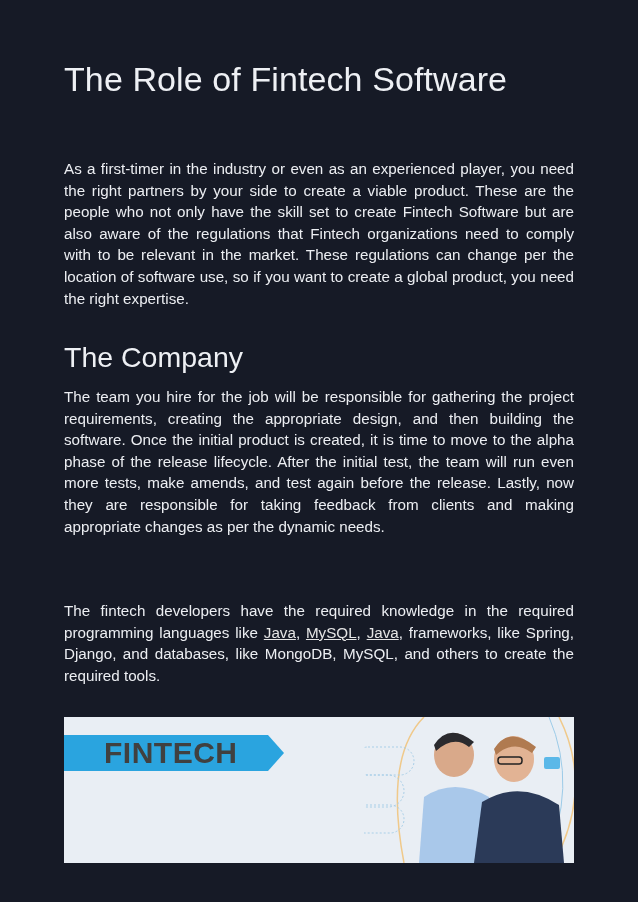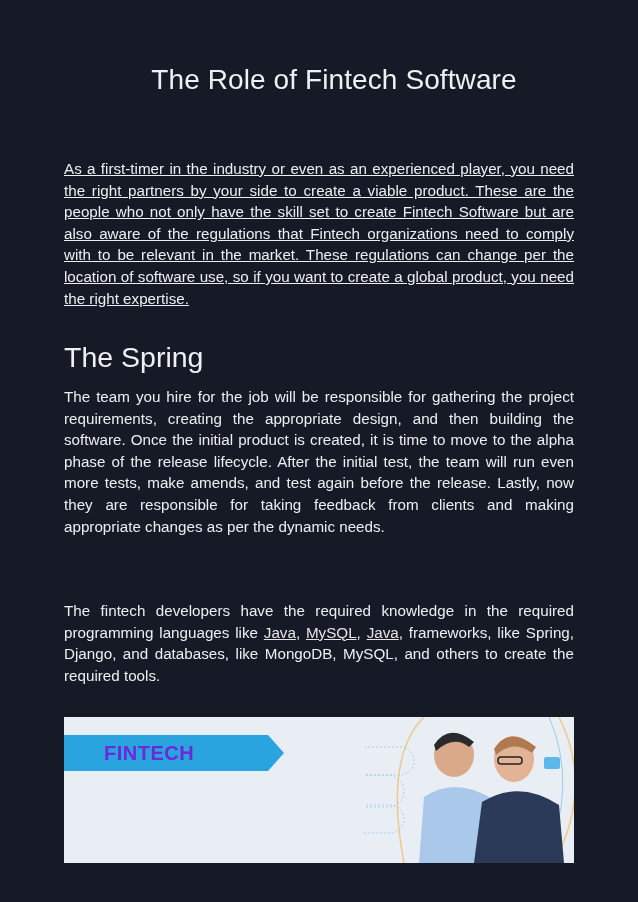--- a/index.html
+++ b/index.html
@@ -1,39 +1,39 @@
 <!DOCTYPE html>
 <html><head>
 <meta charset="utf-8">
 <style>
   html, body { margin:0; padding:0; }
   body { width:638px; height:902px; background:#161a26; overflow:hidden; position:relative; font-family:"Liberation Sans", sans-serif; color:#eef0f4; }
-  .h1 { position:absolute; left:64px; top:64px; width:540px; font-size:28px; line-height:31px; font-weight:400; letter-spacing:0.1px; margin:0;text-align:center; }
+  .h1 { position:absolute; left:64px; top:64px; width:540px; font-size:34px; line-height:31px; font-weight:400; letter-spacing:0.1px; margin:0; }
   .p { position:absolute; left:64px; width:510px; font-size:15.2px; line-height:21.6px; text-align:justify; margin:0; color:#eceef2; }
-  .p1 { top:158px;text-decoration:underline; }
+  .p1 { top:158px; }
   .h2 { position:absolute; left:64px; top:340px; font-size:28.5px; line-height:34px; font-weight:400; margin:0; }
   .p2 { top:386px; }
   .p3 { top:600px; }
   .p3 a { color:#e5e5e5; text-decoration:underline; }
   .img { position:absolute; left:64px; top:717px; width:510px; height:146px; background:#e9eef4; overflow:hidden; }
   .banner { position:absolute; left:0; top:18px; width:204px; height:36px; background:#2aa4df; }
   .banner-tip { position:absolute; left:204px; top:18px; width:0; height:0; border-top:18px solid transparent; border-bottom:18px solid transparent; border-left:16px solid #2aa4df; }
-  .banner-text { position:absolute; left:40px; top:22px; font-size:20px; font-weight:700; color:#6d28d9; letter-spacing:0.5px; line-height:28px;text-align:right; }
+  .banner-text { position:absolute; left:40px; top:22px; font-size:30px; font-weight:700; color:#404040; letter-spacing:0.5px; line-height:28px;text-align:right; }
   .people { position:absolute; left:300px; top:0; width:210px; height:146px; }
 </style>
 </head>
 <body>
 
 <h1 class="h1">
   <span>The Role of Fintech Software</span><br>
 </h1>
 
 <p class="p p1">As a first-timer in the industry or even as an experienced player, you need the right partners by your side to create a viable product. These are the people who not only have the skill set to create Fintech Software but are also aware of the regulations that Fintech organizations need to comply with to be relevant in the market. These regulations can change per the location of software use, so if you want to create a global product, you need the right expertise.</p>
 
-<h2 class="h2">The Spring</h2>
+<h2 class="h2">The Company</h2>
 
 <p class="p p2">The team you hire for the job will be responsible for gathering the project requirements, creating the appropriate design, and then building the software. Once the initial product is created, it is time to move to the alpha phase of the release lifecycle. After the initial test, the team will run even more tests, make amends, and test again before the release. Lastly, now they are responsible for taking feedback from clients and making appropriate changes as per the dynamic needs.</p>
 
 <p class="p p3"><span>The fintech developers have the required knowledge in the required programming languages like </span><a href="#">Java</a><span>, </span><a href="#">MySQL</a><span>, </span><a href="#">Java</a><span>, frameworks, like Spring, Django, and databases, like MongoDB, MySQL, and others to create the required tools.</span></p>
 
 <div class="img">
   <div class="banner"></div>
   <div class="banner-tip"></div>
   <div class="banner-text">FINTECH</div>
   <svg class="people" viewBox="0 0 210 146" width="210" height="146">

